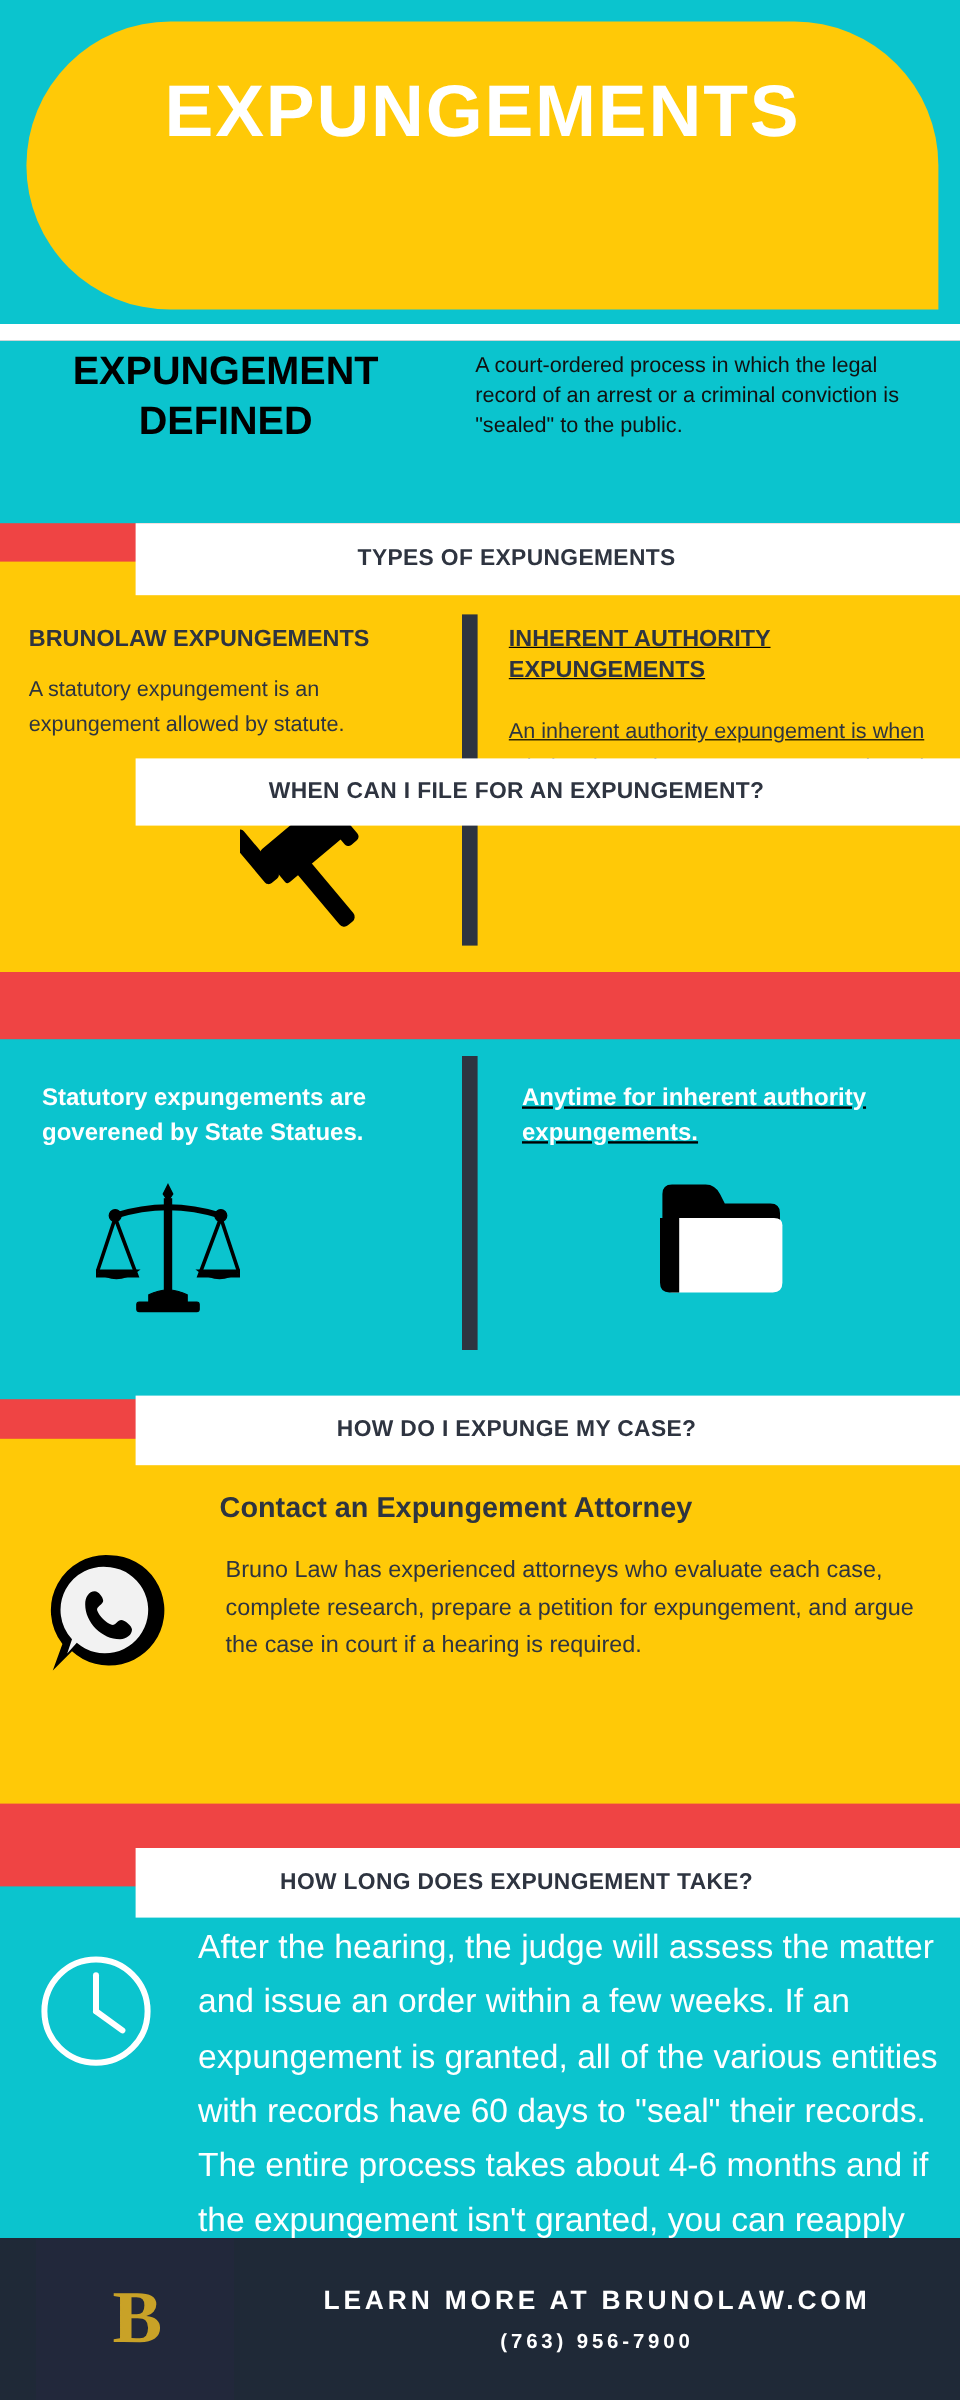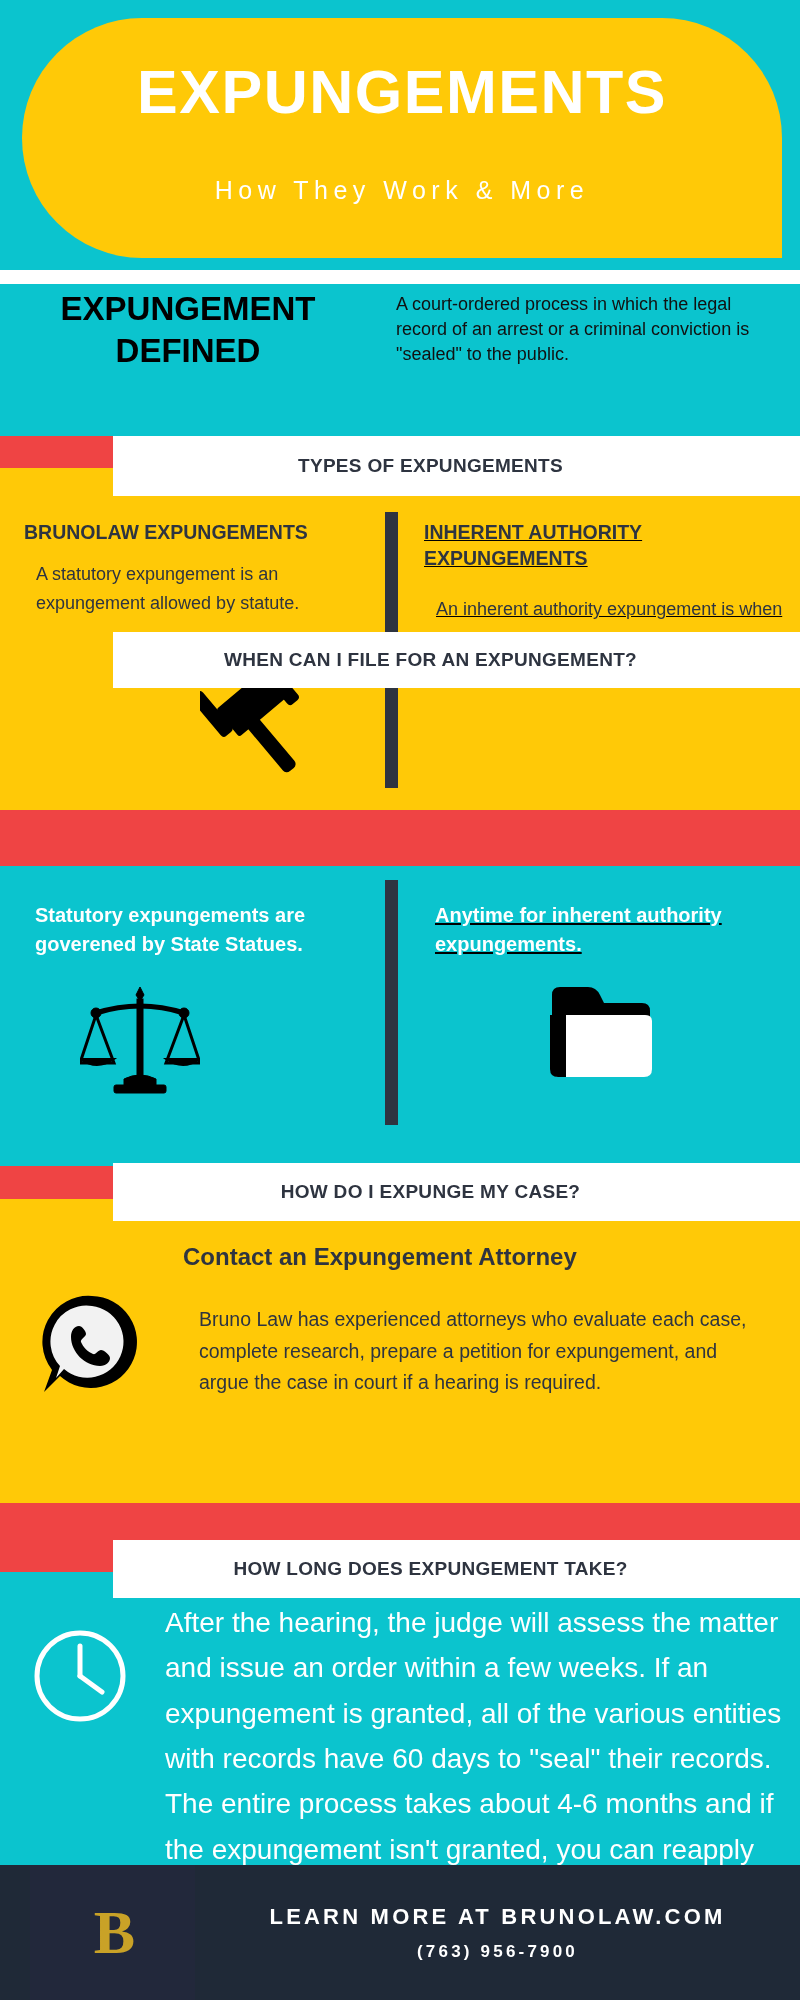--- a/index.html
+++ b/index.html
@@ -133,42 +133,42 @@
     font-weight: bold;
     color: #2e3440;
     line-height: 1.32;
     margin: 0 0 14px 0;
   }
   .sub-body {
     font-size: 18px;
     font-weight: 300;
     color: #2e3440;
     line-height: 1.62;
-    margin: 12px;
+    margin: 0;
   }
   .sub-head-white {
     font-size: 20px;
     font-weight: bold;
     color: #ffffff;
     line-height: 1.45;
     margin: 11px;
   }
   .body-white {
     font-size: 28px;
     font-weight: 300;
     color: #ffffff;
     line-height: 1.62;
     margin: 0;
   }
   .body-dark {
     font-size: 19.5px;
     font-weight: 300;
     color: #2e3440;
     line-height: 1.62;
-    margin: 16px;
+    margin: 5px;
   }
   .head-dark-lg {
     font-size: 24px;
     font-weight: bold;
     color: #2e3440;
     margin: 0;
   }
 
   
   .icon-box { position: absolute; }
@@ -220,21 +220,20 @@
   }
 </style>
 </head>
 <body>
 
 <div id="page">
 
   <div class="header-band"></div>
   <div class="header-pill">
     <div class="header-title">EXPUNGEMENTS</div>
-    <div class="header-sub">How They Work &amp; More</div>
   </div>
   <div class="header-white-strip"></div>
 
   <div class="band band-teal" style="top:284px; height:152px;"></div>
   <div class="defined-title">EXPUNGEMENT DEFINED</div>
   <div class="defined-body">A court-ordered process in which the legal record of an arrest or a criminal conviction is "sealed" to the public.</div>
 
   <div class="band band-yellow" style="top:468px; height:342px;"></div>
 
   <div class="ribbon" style="top:436px; height:60px;">

